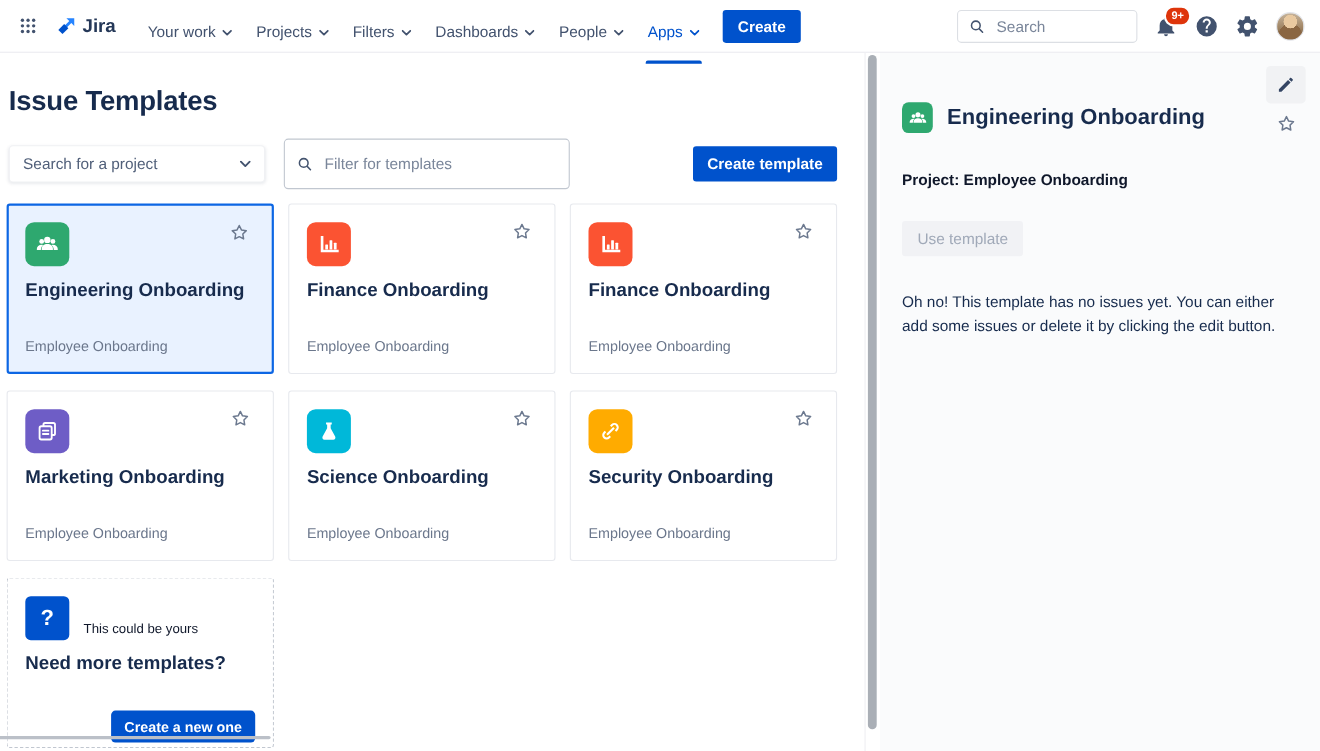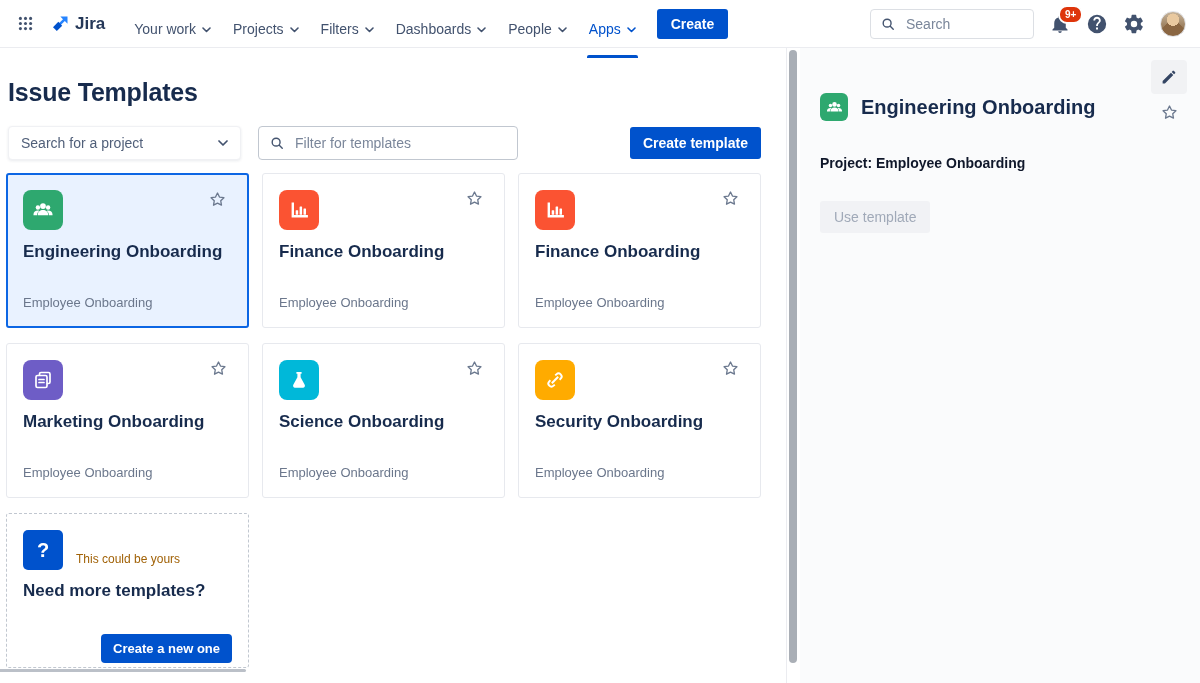--- a/index.html
+++ b/index.html
@@ -83,21 +83,21 @@
   .page-title { font-size:25px; font-weight:700; color:#172B4D; margin:30px 0 0 2px; letter-spacing:-0.2px; }
   .controls { display:flex; align-items:center; margin:19px 0 0 2px; }
   .project-select {
     width:233px; height:34px; background:#fff; border:1px solid #F0F1F4; border-radius:4px;
     display:flex; align-items:center; justify-content:space-between; padding:12px 12px;
     font-size:14px; color:#505F79; cursor:pointer;
     box-shadow:0 1px 3px rgba(9,30,66,0.09);
   }
   .project-select .chev { color:#42526E; display:flex; }
   .filter-box {
-    margin-left:17px; width:260px; height:34px; border:1px solid #C1C7D0; border-radius:4px;
+    margin-left:17px; width:260px; height:46px; border:1px solid #C1C7D0; border-radius:4px;
     display:flex; align-items:center; gap:9px; padding:0 11px; background:#fff;
   }
   .filter-box input { border:none; outline:none; width:100%; font-family:inherit; font-size:14px; color:#172B4D; }
   .filter-box input::placeholder { color:#7A869A; }
   .create-template-btn {
     margin-left:auto; background:#0052CC; color:#fff; border:none; border-radius:3px;
     font-family:inherit; font-size:14px; font-weight:700; padding:8px 13px; cursor:pointer;
   }
 
   .card-grid {
@@ -116,21 +116,21 @@
   .card-star { position:absolute; top:15px; right:20px; display:flex; cursor:pointer; }
   .card-title { font-size:17px; font-weight:600; color:#172B4D; margin-top:12px; }
   .card-project { margin-top:auto; font-size:13px; color:#6B778C; padding-bottom:1px; }
 
   .card.promo { border:1px dashed #C1C7D0; cursor:default; }
   .promo-head { display:flex; align-items:flex-end; gap:13px; }
   .promo-icon {
     width:40px; height:40px; border-radius:5px; background:#0052CC; color:#fff;
     font-size:20px; font-weight:700; display:flex; align-items:center; justify-content:center;
   }
-  .promo-eyebrow { font-size:12px; color:#a16207; padding-bottom:4px; }
+  .promo-eyebrow { font-size:12px; color:#0f172a; padding-bottom:4px; }
   .promo-title { font-size:17px; font-weight:600; color:#172B4D; margin-top:11px; }
   .promo-btn {
     position:absolute; right:16px; bottom:4px; background:#0052CC; color:#fff;
     border:none; border-radius:4px; font-family:inherit; font-size:13px; font-weight:700;
     padding:7px 12px; cursor:pointer;
   }
 
   
   .edit-btn {
     position:absolute; top:12px; right:13px; width:36px; height:34px;
@@ -443,14 +443,15 @@
     <span class="panel-star">
       <svg viewBox="0 0 24 24" width="19" height="19" fill="none" stroke="#6C798F" stroke-width="1.7" stroke-linejoin="round">
         <path d="M12 3.8l2.5 5.1 5.6.8-4 3.9.9 5.6-5-2.6-5 2.6.9-5.6-4-3.9 5.6-.8z"></path>
       </svg>
     </span>
 
     <div class="panel-project">Project: Employee Onboarding</div>
 
     <button class="use-template-btn" disabled="">Use template</button>
 
+    <p class="panel-message">Oh no! This template has no issues yet. You can either add some issues or delete it by clicking the edit button.</p>
   </aside>
 </div>
 
 </body></html>

